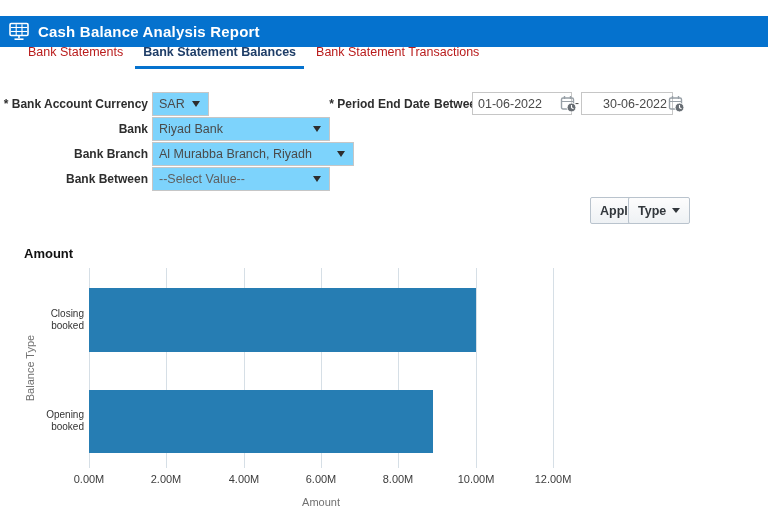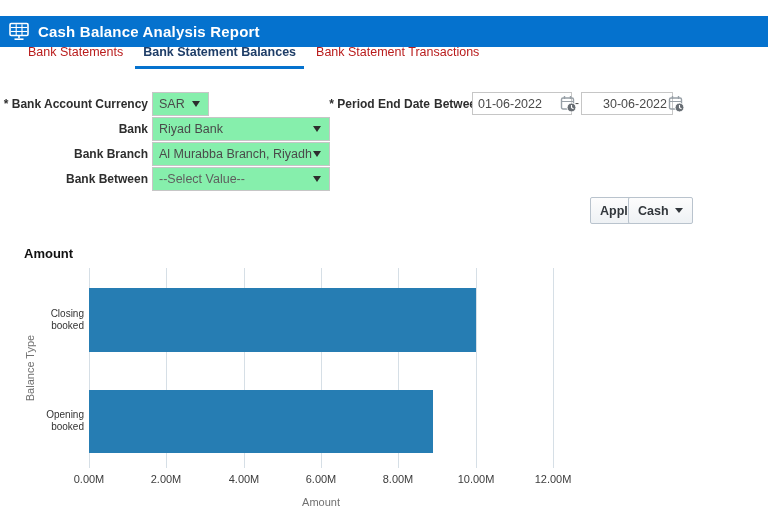--- a/index.html
+++ b/index.html
@@ -13,21 +13,21 @@
   .hdr .ttl { color:#fff; font-size:15px; font-weight:bold; letter-spacing:.2px; }
 
   
   .tabs { position:absolute; top:36px; left:18px; display:flex; }
   .tab { position:relative; font-size:12.5px; color:#b91c1c; padding:9px 10px 10px 10px; cursor:pointer; white-space:nowrap; }
   .tab.active { color:#1f3e68; font-weight:bold; }
   .tab.active::after { content:""; position:absolute; left:2px; right:2px; bottom:0; height:3px; background:#0572ce; }
 
   
   .flabel { position:absolute; font-size:12px; font-weight:bold; color:#2e2e2e; text-align:right; line-height:24px; white-space:nowrap; }
-  .selbox { position:absolute; height:24px; background:#86efac; border:1px solid #c6c6c6;
+  .selbox { position:absolute; height:24px; background:#7dd3fc; border:1px solid #c6c6c6;
             display:flex; align-items:center; font-size:12.5px; color:#4a4a4a; padding:0 8px 0 6px; cursor:pointer; }
   .selbox .val { white-space:nowrap; overflow:hidden; }
   .selbox .muted { color:#5f5f5f; }
   .caret { margin-left:auto; width:0; height:0; border-left:4.5px solid transparent;
            border-right:4.5px solid transparent; border-top:6px solid #2d2d2d; }
   .dinput { position:absolute; height:23px; width:100px; background:#fff; border:1px solid #c6c6c6;
             font-family:"Liberation Sans", sans-serif; font-size:12.5px; color:#4a4a4a; padding:0 5px; }
   .calico { position:absolute; width:17px; height:18px; cursor:pointer; }
   .dash { position:absolute; font-size:12px; color:#4a4a4a; }
 
@@ -106,36 +106,36 @@
     <path d="M11.5 10 v2.6 l2 1.2" stroke="#ffffff" stroke-width="1.1" fill="none"></path>
   </svg>
 
   <div class="flabel" style="left:0; top:117px; width:148px;">Bank</div>
   <div class="selbox" style="left:152px; top:117px; width:178px;">
     <span class="val">Riyad Bank</span>
     <span class="caret"></span>
   </div>
 
   <div class="flabel" style="left:0; top:142px; width:148px;">Bank Branch</div>
-  <div class="selbox" style="left:152px; top:142px; width:178px;justify-content:space-between;">
+  <div class="selbox" style="left:152px; top:142px; width:202px;justify-content:space-between;">
     <span class="val">Al Murabba Branch, Riyadh</span>
     <span class="caret"></span>
   </div>
 
   <div class="flabel" style="left:0; top:167px; width:148px;">Bank Between</div>
   <div class="selbox" style="left:152px; top:167px; width:178px;">
     <span class="val muted">--Select Value--</span>
     <span class="caret"></span>
   </div>
 
   <div class="btn" style="left:590px; top:197px;">
     <span>Apply</span>
   </div>
   <div class="btn" style="left:628px; top:197px;">
-    <span>Cash</span>
+    <span>Type</span>
     <span class="rcaret"></span>
   </div>
 
   <div class="chart">
     <div class="c-title">Amount</div>
     <div class="ylab">Balance Type</div>
     <div class="cat c0">Closing booked</div>
     <div class="cat c1">Opening booked</div>
 
     <div class="plot">

